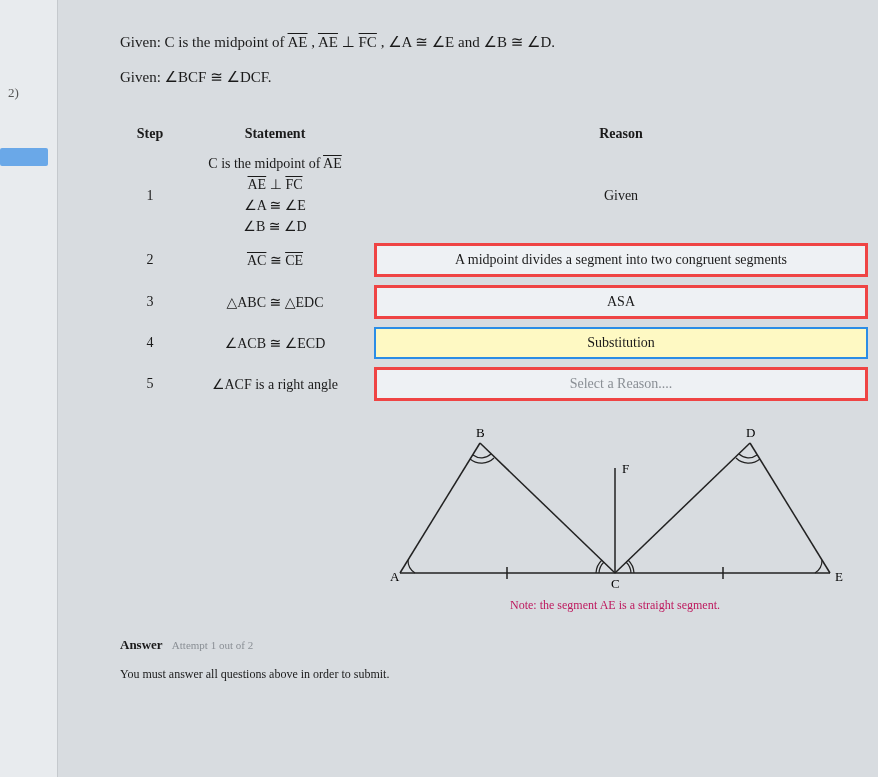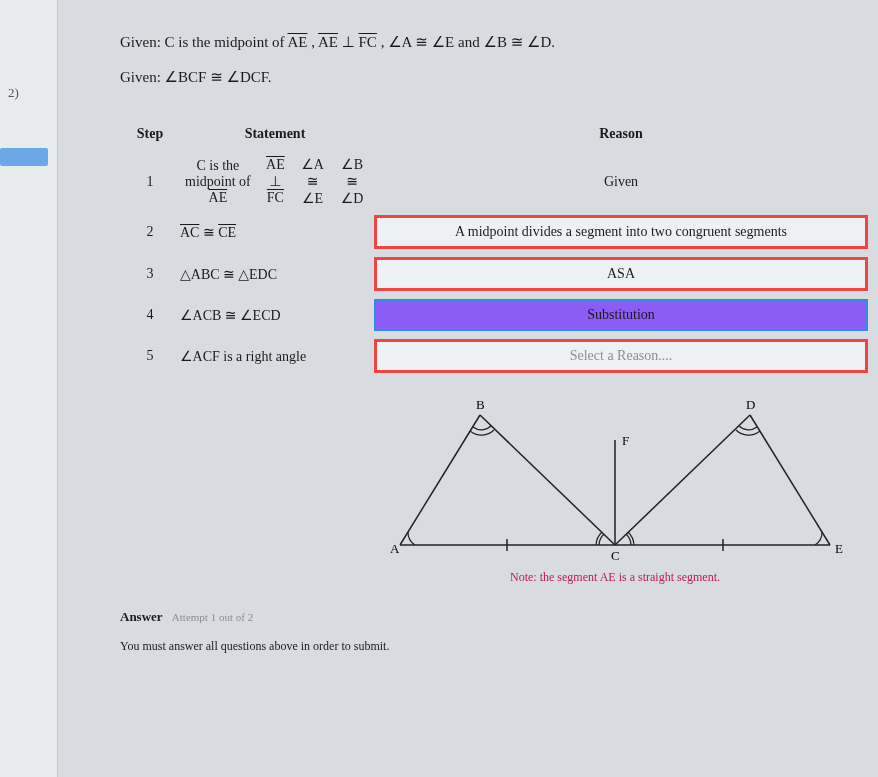--- a/index.html
+++ b/index.html
@@ -60,31 +60,31 @@
 .pt-head {
   padding: 8px 0 10px;
 }
 .col-step { width: 60px; text-align: center; font-size: 14px; }
 .col-stmt { width: 190px; text-align: center; font-size: 14px; }
 .col-reason { flex: 1; font-size: 14px; padding-left: 4px; text-align: center; }
 .pt-head .col-step,
 .pt-head .col-stmt,
 .pt-head .col-reason { font-weight: bold; }
 .pt-row { padding: 4px 0; }
-.stmt-stack { display: flex; flex-direction: row; gap: 4px; align-items: center; font-size: 14px; }
+.stmt-stack { display: flex; flex-direction: column; gap: 4px; align-items: center; font-size: 14px; }
 .reason-box {
   border: 3px solid #ef4444;
   background: #eef1f4;
   padding: 6px 10px;
   font-size: 14px;
   width: 100%;
 }
 .reason-box.sel-active {
   border: 2px solid #2b8de6;
-  background: #8b5cf6;
+  background: #fef9c3;
 }
 .reason-plain { font-size: 14px; }
 .reason-placeholder { color: #8a8f95; }
 .figure-wrap {
   margin: 18px 0 0 260px;
   width: 470px;
 }
 .figure-note {
   font-size: 12px;
   color: #be185d;

